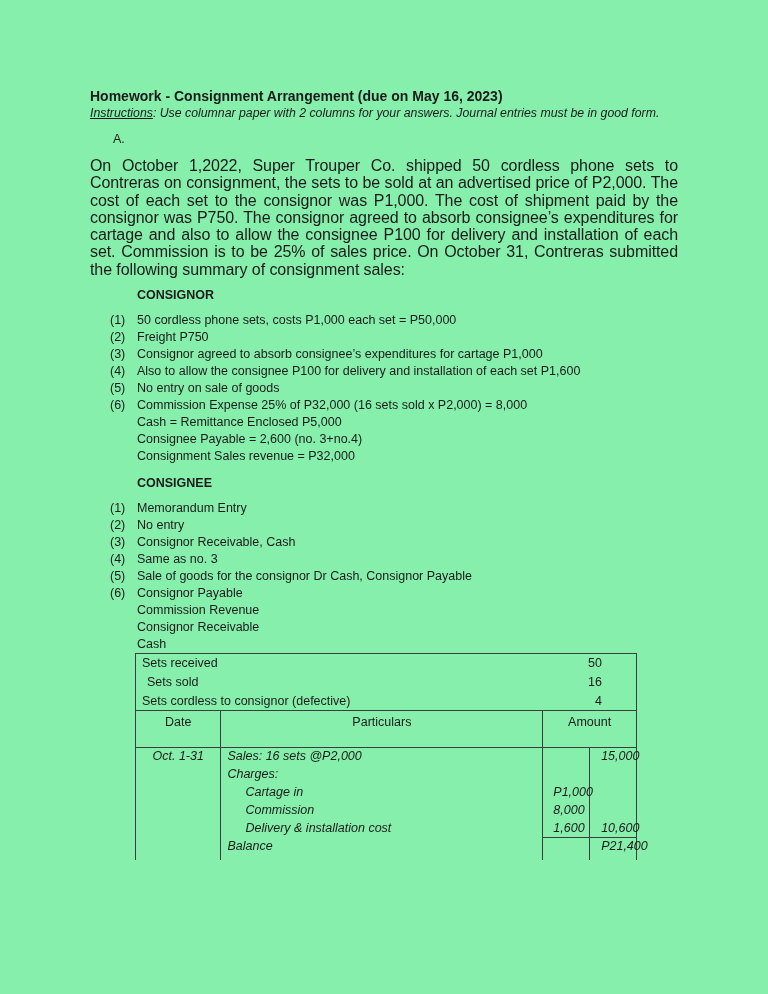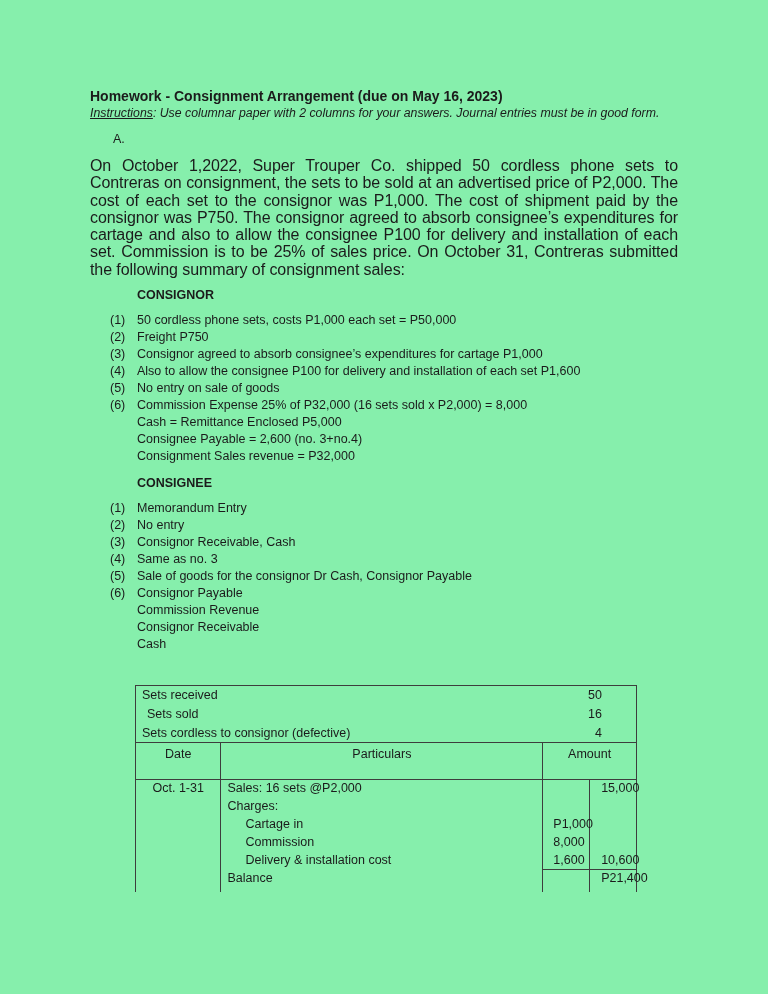--- a/index.html
+++ b/index.html
@@ -32,39 +32,39 @@
   }
   .h-consignor { margin-top: 9px; }
   .h-consignee { margin-top: 10px; }
 
   .num-list { margin-top: 8px; margin-left: 20px; font-size: 12.5px; }
   .num-item { display: flex; line-height: 17px; }
   .num-item .n { width: 27px; flex: none; }
   .num-item .t { flex: 1; }
   .cont-line { margin-left: 27px; line-height: 17px; }
 
-  .tables { margin-top: 32px; margin-left: 45px; }
+  .tables { margin-left: 45px; }
   table { border-collapse: collapse; table-layout: fixed; width: 502px; font-size: 12.5px; }
 
   .t1 { border: 1px solid #3d3d3d; }
   .t1 td { height: 19px; vertical-align: middle; }
   .t1 .lbl { padding-left: 6px; }
   .t1 .lbl.indent1 { padding-left: 11px; }
   .t1 .val { width: 110px; text-align: right; padding-right: 34px; }
 
   .t2 { border-left: 1px solid #3d3d3d; }
   .t2 td { vertical-align: middle; }
   .t2 .c-date { width: 73px; border-right: 1px solid #3d3d3d; text-align: center; }
   .t2 .c-part { width: 275px; border-right: 1px solid #3d3d3d; padding-left: 6px; }
   .t2 .c-part.indent { padding-left: 24px; }
   .t2 .c-a1 { width: 74px; border-right: 1px solid #3d3d3d; }
   .t2 .c-a2 { width: 80px; border-right: 1px solid #3d3d3d; }
   .t2 .hdr td { height: 36px; vertical-align: bottom; text-align: center; padding-bottom: 18px; border-bottom: 1px solid #3d3d3d; }
   .t2 .hdr .c-part { padding-left: 0; }
-  .t2 .data td { height: 18px; }
+  .t2 .data td { height: 18px; font-style: italic; }
   .t2 .amt { display: flex; justify-content: space-between; align-items: center; }
   .t2 .c-a1 .amt { padding: 0 12px 0 10px; }
   .t2 .c-a2 .amt { padding: 0 9px 0 11px; }
   .t2 .rule-above { border-top: 1px solid #3d3d3d; }
   .t2 .filler td { height: 5px; }
 </style>
 </head>
 <body>
 
 <div class="page">

